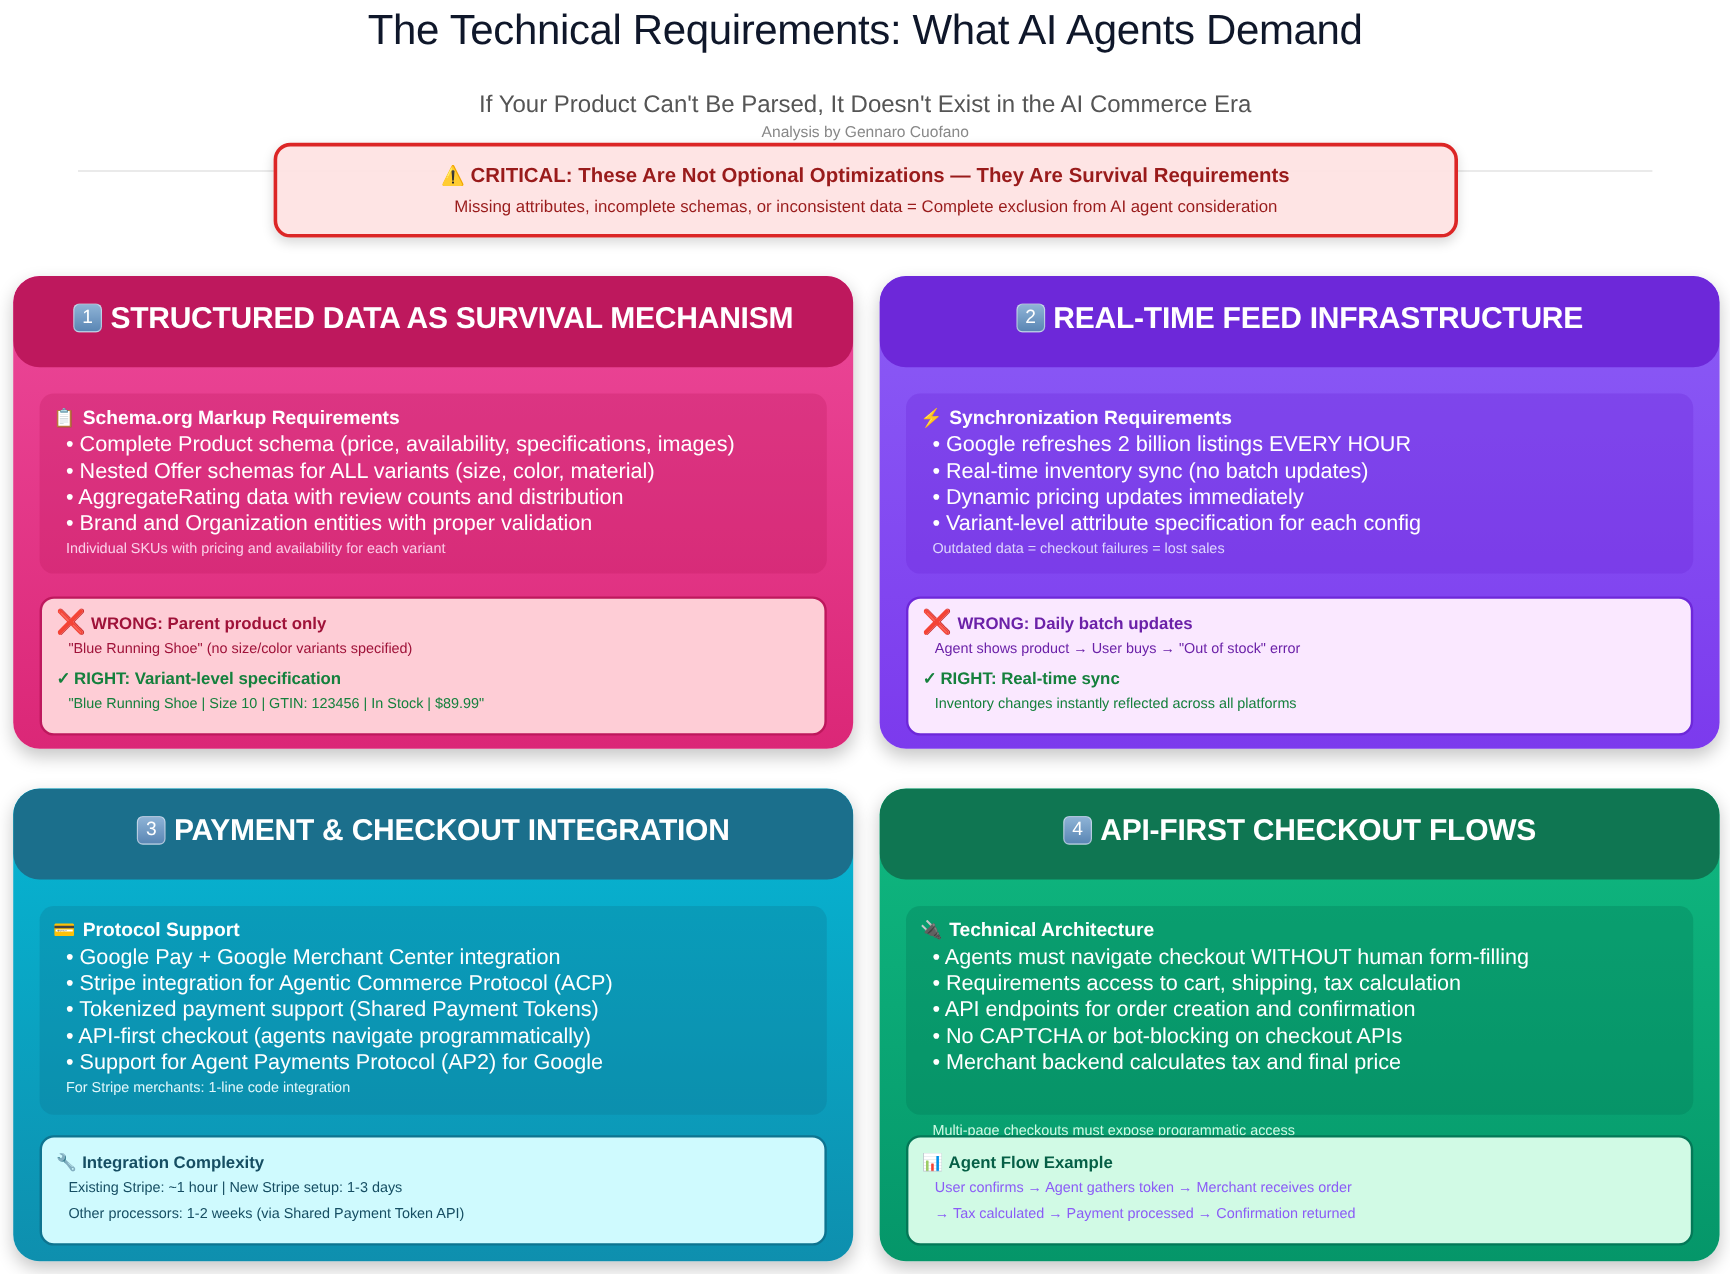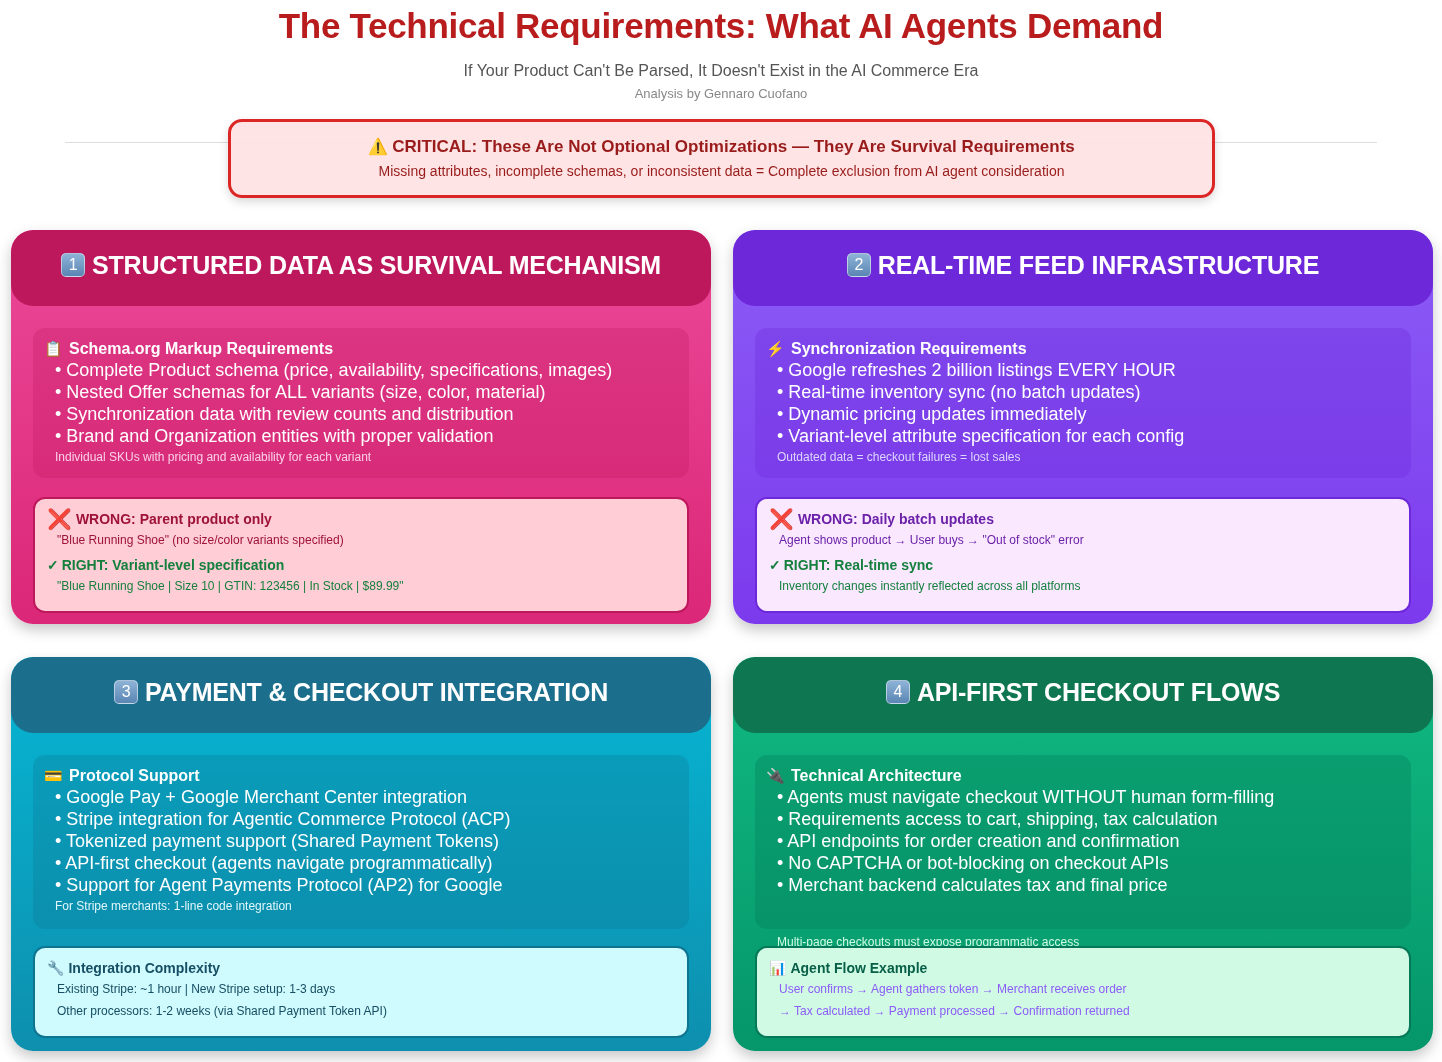--- a/index.html
+++ b/index.html
@@ -1,21 +1,21 @@
 <!DOCTYPE html>
 <html><head>
 <meta charset="utf-8">
 <style>
   * { box-sizing: border-box; margin: 0; padding: 0; }
   html, body { width: 1442px; height: 1062px; background: #ffffff; overflow: hidden; }
   body { font-family: "Liberation Sans", sans-serif; position: relative; }
 
   .header { text-align: center; padding-top: 6px; }
-  .title { font-size: 35px; font-weight: bold; color: #b91c1c; letter-spacing: -0.3px; line-height: 40px; }
-  .subtitle { font-size: 16px; color: #555; margin-top: 16px; line-height: 18px; }
+  .title { font-size: 35px; font-weight: normal; color: #0f172a; letter-spacing: -0.3px; line-height: 40px; }
+  .subtitle { font-size: 20px; color: #555; margin-top: 32px; line-height: 18px; }
   .author { font-size: 13px; color: #888; margin-top: 6px; line-height: 16px; }
 
   .divider { position: absolute; left: 65px; right: 65px; top: 142px; height: 1px; background: #dddddd; }
 
   .critical {
     position: absolute; left: 228px; top: 119px; width: 987px; height: 79px;
     border: 3px solid #dc2626; border-radius: 14px; background: rgba(254, 226, 226, 0.92);
     text-align: center; box-shadow: 0 4px 10px rgba(0,0,0,0.15);
   }
   .critical-title { font-size: 17px; font-weight: bold; color: #991b1b; margin-top: 15px; line-height: 20px; }
@@ -118,21 +118,21 @@
       <span>STRUCTURED DATA AS SURVIVAL MECHANISM</span>
     </div>
   </div>
   <div class="panel panel-a">
     <div class="panel-title">
       <span class="ico">📋</span>
       <span>Schema.org Markup Requirements</span>
     </div>
     <div class="bullet">• Complete Product schema (price, availability, specifications, images)</div>
     <div class="bullet">• Nested Offer schemas for ALL variants (size, color, material)</div>
-    <div class="bullet">• Synchronization data with review counts and distribution</div>
+    <div class="bullet">• AggregateRating data with review counts and distribution</div>
     <div class="bullet">• Brand and Organization entities with proper validation</div>
     <div class="note">Individual SKUs with pricing and availability for each variant</div>
   </div>
   <div class="box box-a">
     <div class="box-line-head wrong-t">
       <span class="xmark">❌</span>
       <span>WRONG: Parent product only</span>
     </div>
     <div class="box-line wrong-d">"Blue Running Shoe" (no size/color variants specified)</div>
     <div class="box-line-head right-t" style="margin-top:4px">

